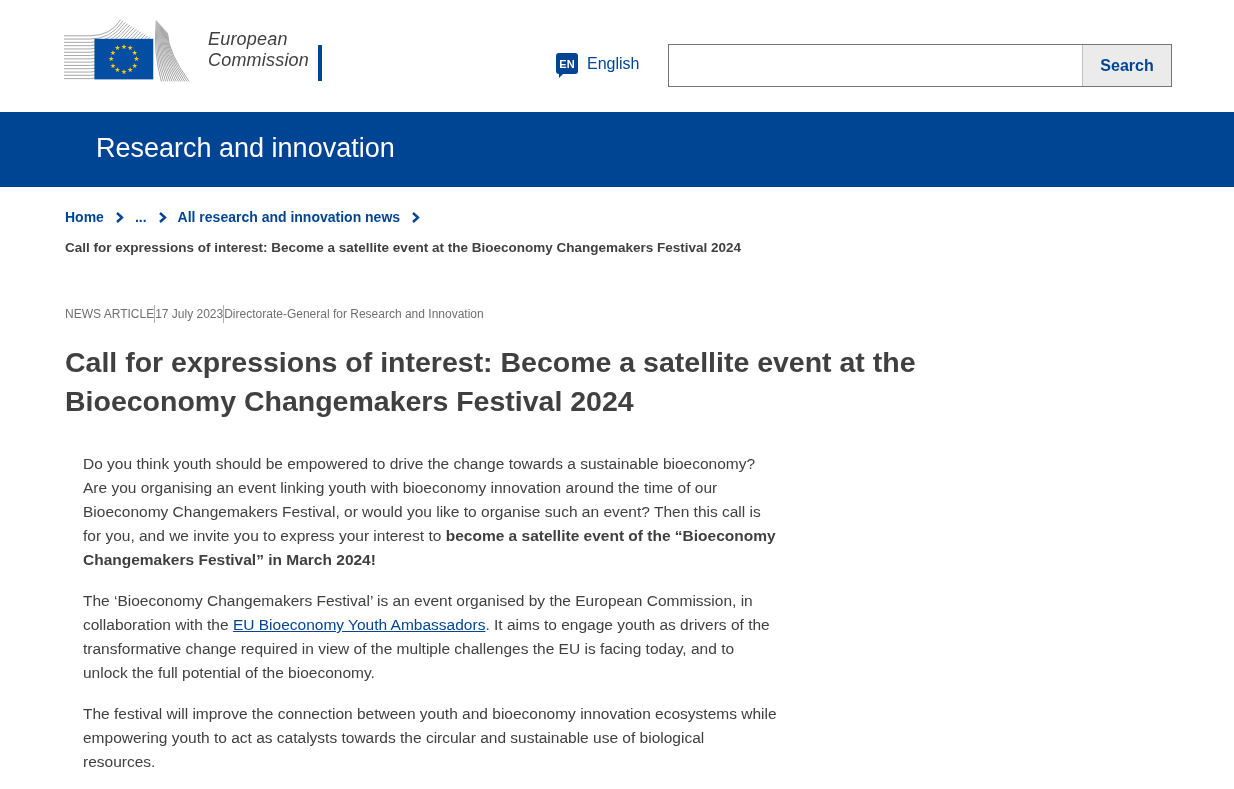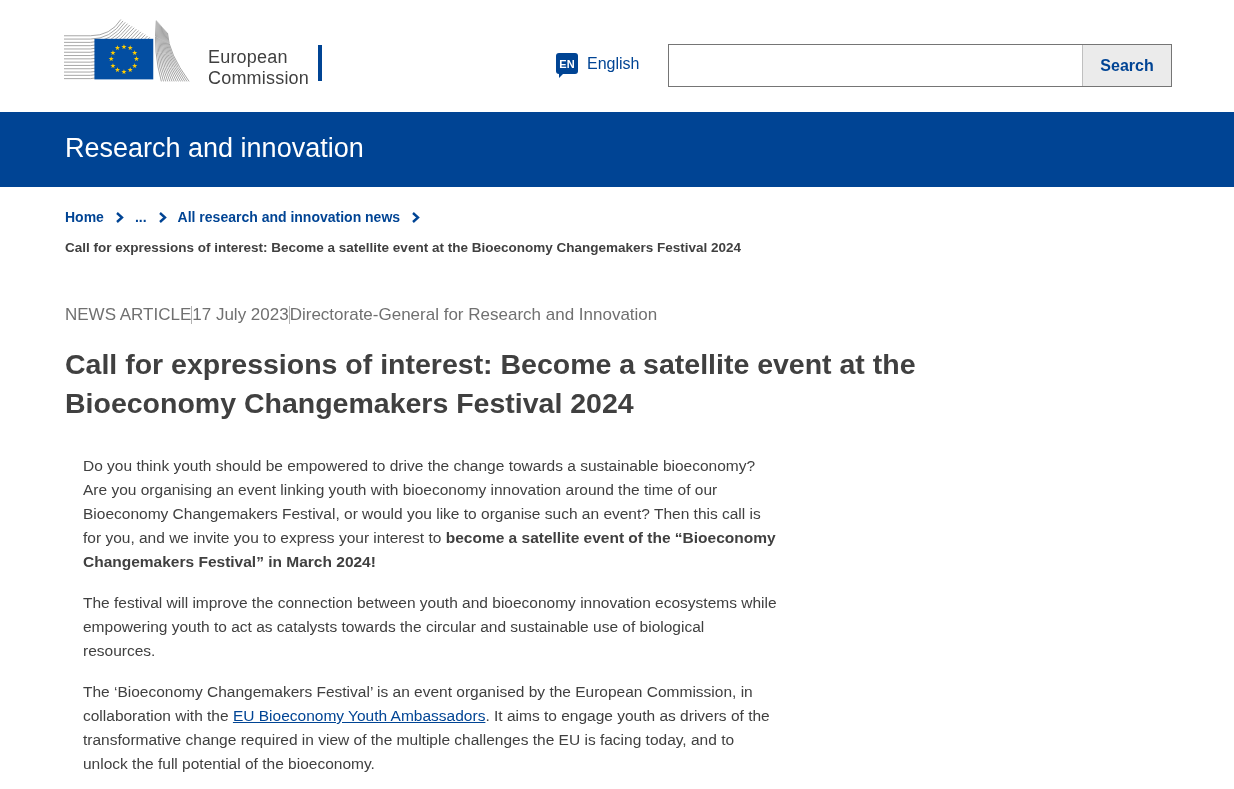--- a/index.html
+++ b/index.html
@@ -3,22 +3,22 @@
 <meta charset="utf-8">
 <style>
   * { margin:0; padding:0; box-sizing:border-box; }
   html,body { background:#fff; }
   body { font-family:"Liberation Sans", sans-serif; color:var(--text_dark); }
   .page { position:relative; width:1234px; height:789px; background:#fff; overflow:hidden; }
 
   
   .site-header { position:relative; height:112px; background:#fff; }
   #ec-logo-svg { position:absolute; left:64px; top:14px; width:142px; height:76px; }
-  .logo-text { position:absolute; left:208px; top:47px; font-size:18px; line-height:21px;
-               color:var(--text_dark); letter-spacing:.2px; }
+  .logo-text { position:absolute; left:208px; top:29px; font-size:18px; line-height:21px;
+               color:var(--text_dark); letter-spacing:.2px;font-style:italic; }
   .logo-bar { position:absolute; left:318px; top:45px; width:4px; height:36px; background:var(--ec_blue); }
 
   .lang-selector { position:absolute; left:556px; top:53px; display:flex; align-items:center; gap:9px; cursor:pointer; }
   .lang-badge { position:relative; display:flex; align-items:center; justify-content:center;
                 width:22px; height:21px; background:var(--ec_blue); color:#fff;
                 font-size:11px; font-weight:bold; border-radius:3px; }
   .lang-badge::after { content:""; position:absolute; left:3px; bottom:-4px; width:0; height:0;
                 border-left:4px solid var(--ec_blue); border-bottom:4px solid transparent; }
   .lang-label { font-size:16px; color:var(--ec_blue); }
 
@@ -26,32 +26,32 @@
                 border:1px solid var(--border_gray); background:#fff; }
   .search-input { flex:1; border:none; outline:none; font-size:15px; padding:0 10px;
                   font-family:"Liberation Sans", sans-serif; color:var(--text_dark); }
   .search-button { width:89px; border:none; border-left:1px solid #bfbfbf; background:var(--button_bg);
                    font-family:"Liberation Sans", sans-serif; font-size:16px; font-weight:bold;
                    color:var(--ec_blue); cursor:pointer; }
 
   
   .banner { height:75px; background:var(--ec_blue); }
   .banner-title { display:block; padding:21px 0 0 65px; font-size:27px; font-weight:400;
-                  color:#fff; text-decoration:none; }
+                  color:#fff; text-decoration:none;margin-left:31px; }
 
   
   .crumbs { display:flex; align-items:center; gap:10px; padding:22px 0 0 65px; }
   .crumb-link { font-size:14px; font-weight:bold; color:var(--ec_blue); text-decoration:none; cursor:pointer; }
   .crumb-chevron { width:11px; height:11px; display:block; }
   .crumb-current { padding:15px 0 0 65px; font-size:13.5px; font-weight:bold; color:var(--text_dark);
                    max-width:1100px; }
 
   
   .article { padding:50px 0 0 65px; }
-  .meta-row { display:flex; align-items:center; font-size:17px; color:var(--meta_gray); }
+  .meta-row { display:flex; align-items:center; font-size:12px; color:var(--meta_gray); }
   .meta-pipe { width:1px; height:18px; background:var(--pipe_gray); }
   .article-title { margin-top:20px; font-size:28.5px; line-height:39px; font-weight:bold;
                    color:var(--text_dark); max-width:995px; }
   .article-body { margin-top:31px; width:712px; font-size:15.5px; line-height:24px; color:var(--text_dark); }
   .article-body p { margin-bottom:17px;margin-left:18px; }
   .article-body a { color:var(--link_blue); text-decoration:underline; cursor:pointer; }
 </style>
 </head>
 <body>
 
@@ -144,17 +144,17 @@
       <span class="meta-pipe"></span>
       <span>17 July 2023</span>
       <span class="meta-pipe"></span>
       <span>Directorate-General for Research and Innovation</span>
     </div>
 
     <h1 class="article-title">Call for expressions of interest: Become a satellite event at the Bioeconomy Changemakers Festival 2024</h1>
 
     <div class="article-body">
       <p><span>Do you think youth should be empowered to drive the change towards a sustainable bioeconomy? Are you organising an event linking youth with bioeconomy innovation around the time of our Bioeconomy Changemakers Festival, or would you like to organise such an event? Then this call is for you, and we invite you to express your interest to </span><strong>become a satellite event of the “Bioeconomy Changemakers Festival” in March 2024!</strong></p>
+      <p><span>The ‘Bioeconomy Changemakers Festival’ is an event organised by the European Commission, in collaboration with the </span><a>EU Bioeconomy Youth Ambassadors</a><span>. It aims to engage youth as drivers of the transformative change required in view of the multiple challenges the EU is facing today, and to unlock the full potential of the bioeconomy.</span></p>
       <p>The festival will improve the connection between youth and bioeconomy innovation ecosystems while empowering youth to act as catalysts towards the circular and sustainable use of biological resources.</p>
-      <p><span>The ‘Bioeconomy Changemakers Festival’ is an event organised by the European Commission, in collaboration with the </span><a>EU Bioeconomy Youth Ambassadors</a><span>. It aims to engage youth as drivers of the transformative change required in view of the multiple challenges the EU is facing today, and to unlock the full potential of the bioeconomy.</span></p>
     </div>
   </main>
 </div>
 
 </body></html>

